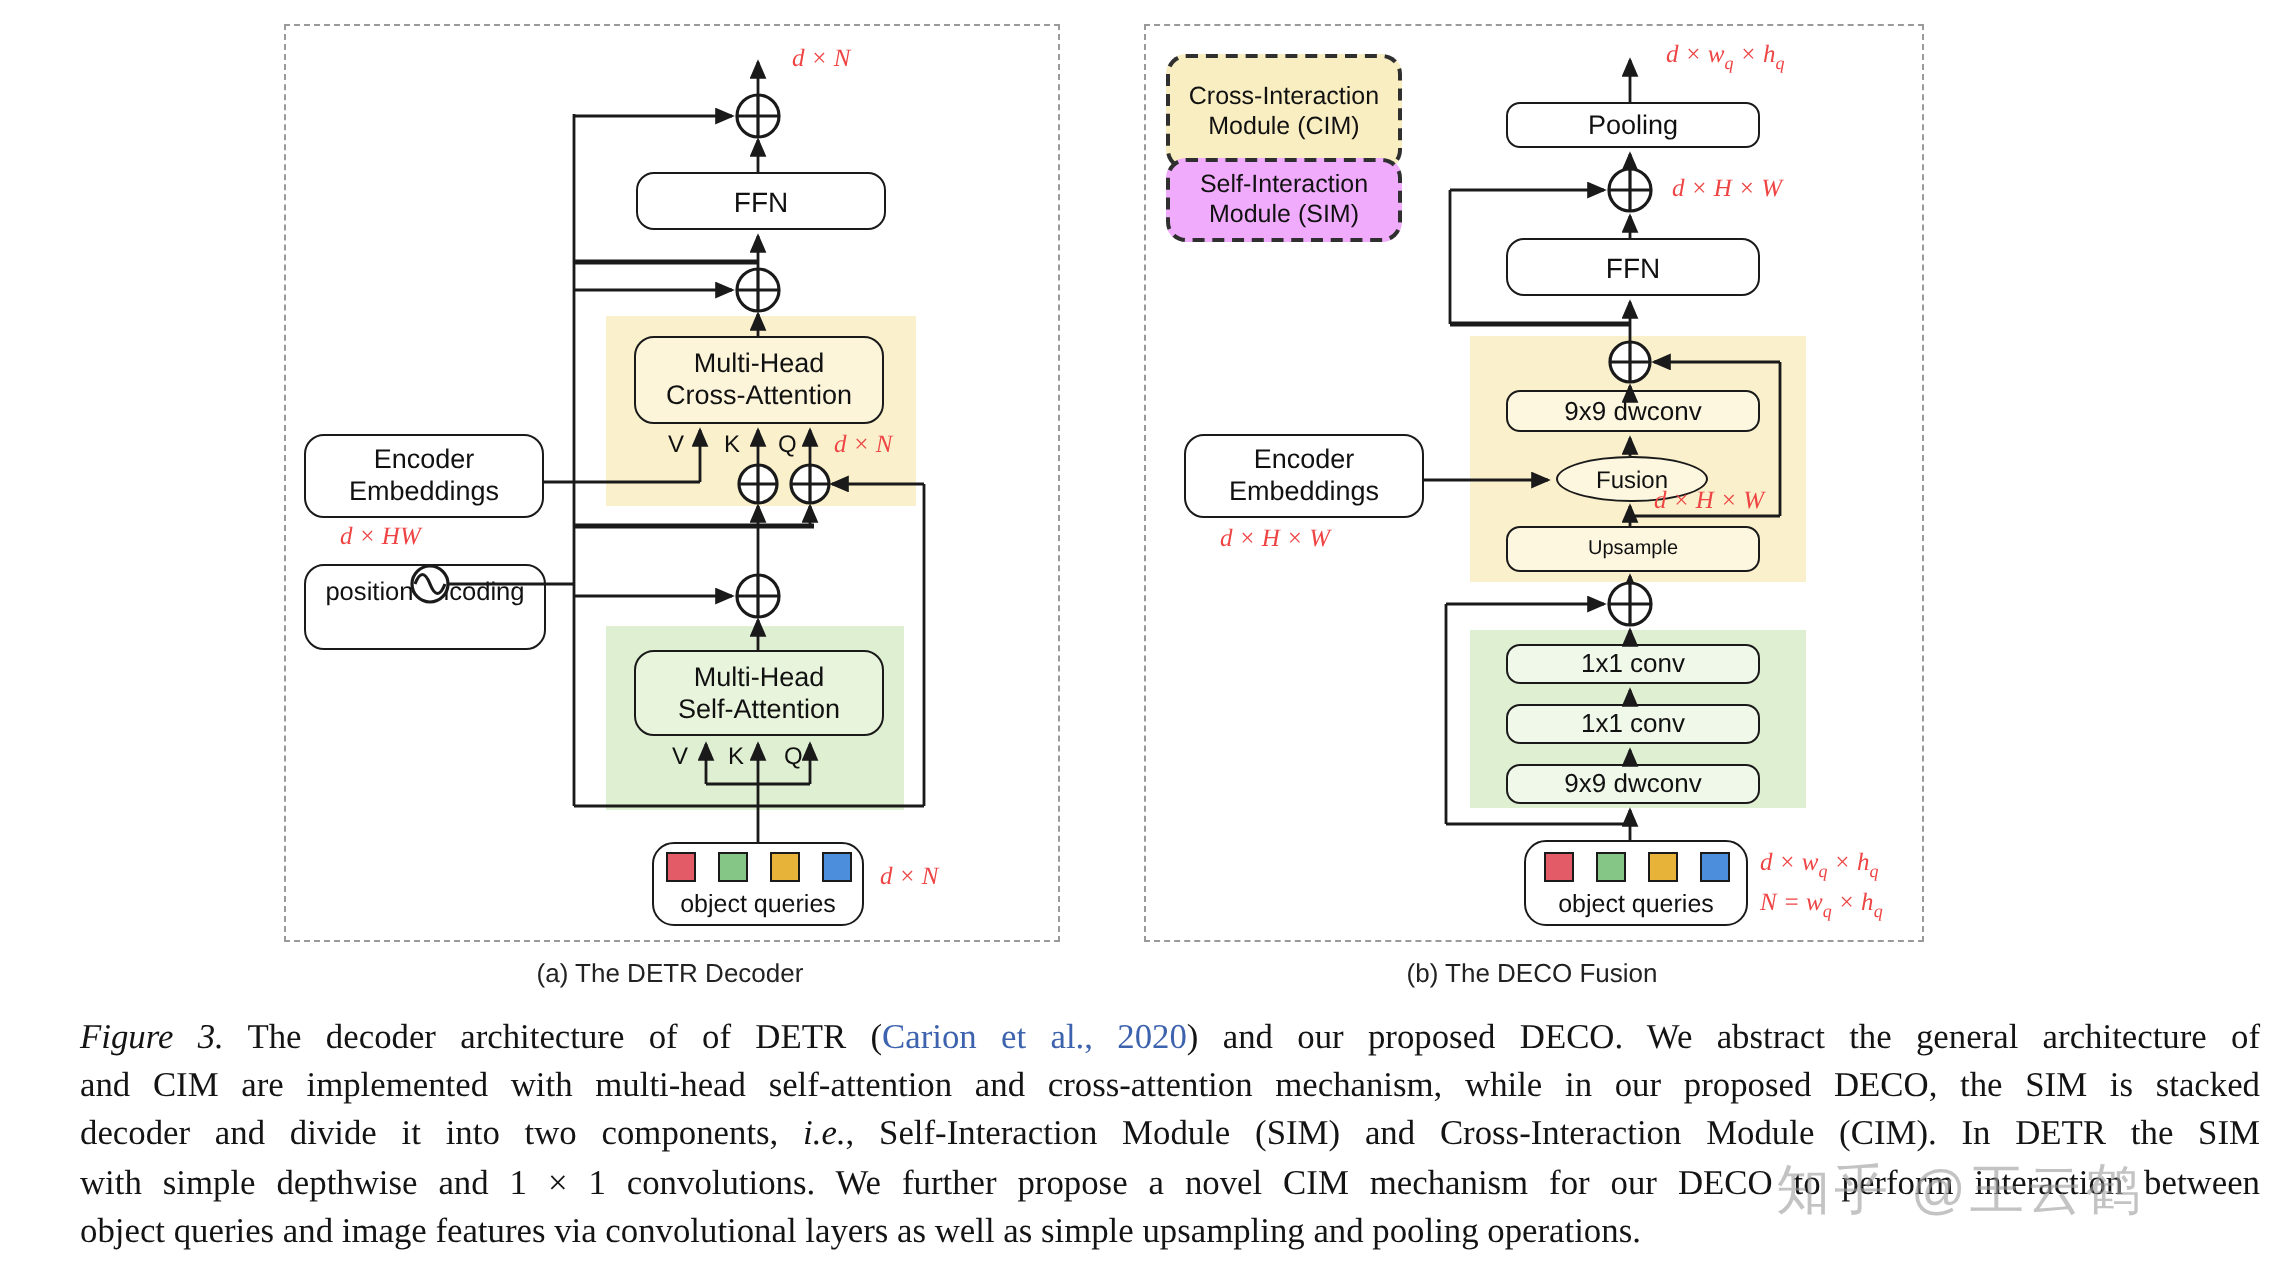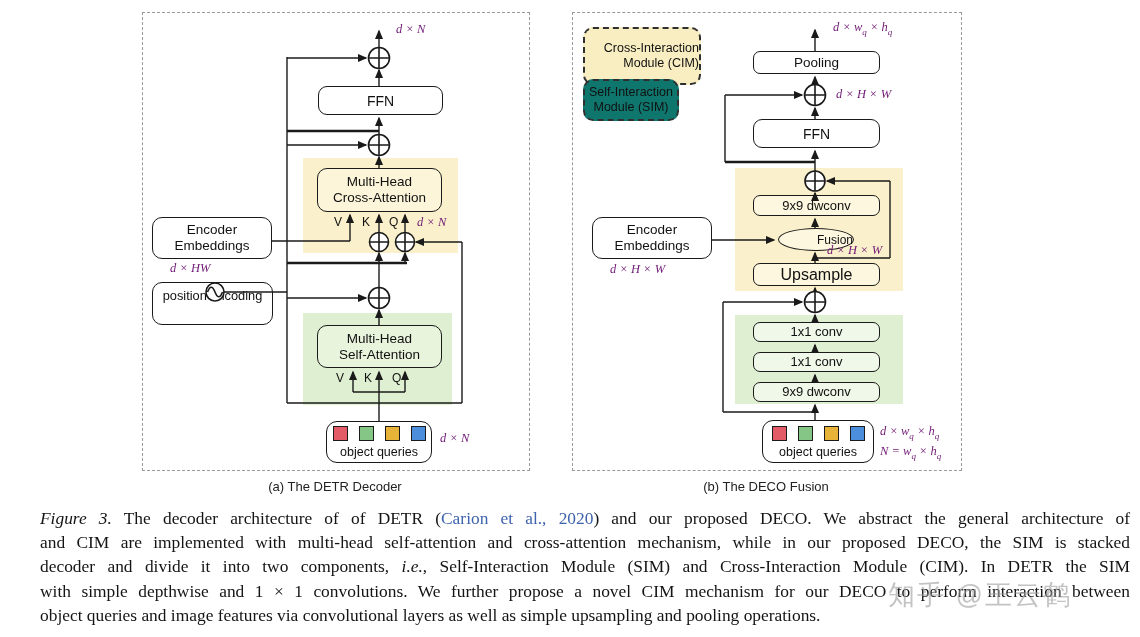--- a/index.html
+++ b/index.html
@@ -6,39 +6,39 @@
   .stage{position:relative;width:1140px;height:637px;background:#fff;overflow:hidden;
          font-family:"Liberation Sans",sans-serif;color:#111;}
   .panel{position:absolute;border:1.5px dashed #9a9a9a;background:transparent;}
   .region{position:absolute;}
   svg.wires{position:absolute;left:0;top:0;pointer-events:none;}
   .box{position:absolute;border:1.5px solid #1a1a1a;border-radius:9px;background:#fff;
        display:flex;flex-direction:column;align-items:center;justify-content:center;
        font-size:13.5px;line-height:16px;text-align:center;box-sizing:border-box;}
   .box .l{white-space:nowrap;}
   .mlabel{position:absolute;font-family:"Liberation Serif",serif;font-style:italic;
-          font-size:12.5px;color:#701a75;white-space:nowrap;}
+          font-size:12.5px;color:#ef4444;white-space:nowrap;}
   .mlabel sub{font-size:9px;}
   .vkq{position:absolute;font-size:12px;color:#111;}
   .pcap{position:absolute;font-size:13px;color:#222;text-align:center;}
   .legend{position:absolute;border:2px dashed #2f2f2f;border-radius:10px;box-sizing:border-box;
           display:flex;flex-direction:column;align-items:center;justify-content:center;
           font-size:12.5px;line-height:15.5px;text-align:center;}
   .oqrow{display:flex;gap:11px;align-items:center;justify-content:center;margin-top:2px;}
   .sq{width:15px;height:15px;border:1.4px solid #1a1a1a;display:inline-block;box-sizing:border-box;}
   .oqtxt{font-size:12.5px;margin-top:3px;}
   .fig-caption{position:absolute;left:12px;top:506px;width:1118px;
                font-family:"Liberation Serif",serif;font-size:17.4px;color:#141414;}
   .cap-line{line-height:24.2px;text-align:justify;text-align-last:justify;white-space:normal;margin-left:28px;}
   .cap-line.last{text-align-last:left;}
   .cap-it{font-style:italic;}
   .cap-link{text-decoration:none;cursor:pointer;}
   .watermark{position:absolute;left:888px;top:577px;font-size:27px;letter-spacing:2px;
              color:#a0a0a0;opacity:.62;font-family:"Liberation Sans",sans-serif;white-space:nowrap;}
-  .ellipse{border-radius:50%;align-items:flex-end;}
+  .ellipse{border-radius:50%;}
 </style>
 </head>
 <body>
 
 <div class="stage">
 
   <div class="panel" style="left:142px;top:12px;width:386px;height:457px;"></div>
   <div class="panel" style="left:572px;top:12px;width:388px;height:457px;"></div>
 
   <div class="region" style="left: 303px; top: 158px; width: 155px; height: 95px; background: rgb(250, 240, 203);"></div>
@@ -67,41 +67,41 @@
   <div class="box" style="left:326px;top:421px;width:106px;height:42px;border-radius:11px;">
     <div class="oqrow">
       <span class="sq" style="background: rgb(226, 91, 102);"></span>
       <span class="sq" style="background: rgb(133, 197, 133);"></span>
       <span class="sq" style="background: rgb(232, 179, 57);"></span>
       <span class="sq" style="background: rgb(77, 142, 220);"></span>
     </div>
     <div class="oqtxt">object queries</div>
   </div>
 
-  <div class="legend" style="left: 583px; top: 27px; width: 118px; height: 58px; background: rgb(249, 238, 194); align-items: flex-end;">
+  <div class="legend" style="left: 583px; top: 27px; width: 118px; height: 58px; background: rgb(249, 238, 194);">
     <span class="l">Cross-Interaction</span>
       <span class="l">Module (CIM)</span>
   </div>
-  <div class="legend" style="left: 583px; top: 79px; width: 96px; height: 42px; background: #0f766e;">
+  <div class="legend" style="left: 583px; top: 79px; width: 118px; height: 42px; background: #f0abfc;">
     <span class="l">Self-Interaction</span>
       <span class="l">Module (SIM)</span>
   </div>
   <div class="box" style="left:753px;top:51px;width:127px;height:23px;border-radius:7px;">
       <span class="l">Pooling</span>
     </div>
   <div class="box" style="left:753px;top:119px;width:127px;height:29px;font-size:14px;">
       <span class="l">FFN</span>
     </div>
   <div class="box" style="left: 753px; top: 195px; width: 127px; height: 21px; border-radius: 7px; font-size: 13px; background: rgb(253, 247, 223);">
       <span class="l">9x9 dwconv</span>
     </div>
   <div class="box ellipse" style="left: 778px; top: 228px; width: 76px; height: 23px; font-size: 12px; background: rgb(253, 247, 223);">
       <span class="l">Fusion</span>
     </div>
-  <div class="box" style="left: 753px; top: 263px; width: 127px; height: 23px; border-radius: 7px; font-size: 16px; background: rgb(253, 247, 223);">
+  <div class="box" style="left: 753px; top: 263px; width: 127px; height: 23px; border-radius: 7px; font-size: 10px; background: rgb(253, 247, 223);">
       <span class="l">Upsample</span>
     </div>
   <div class="box" style="left:592px;top:217px;width:120px;height:42px;border-radius:10px;">
     <span class="l">Encoder</span>
       <span class="l">Embeddings</span>
   </div>
   <div class="box" style="left: 753px; top: 322px; width: 127px; height: 20px; border-radius: 7px; font-size: 13px; background: rgb(240, 248, 233);">
       <span class="l">1x1 conv</span>
     </div>
   <div class="box" style="left: 753px; top: 352px; width: 127px; height: 20px; border-radius: 7px; font-size: 13px; background: rgb(240, 248, 233);">

